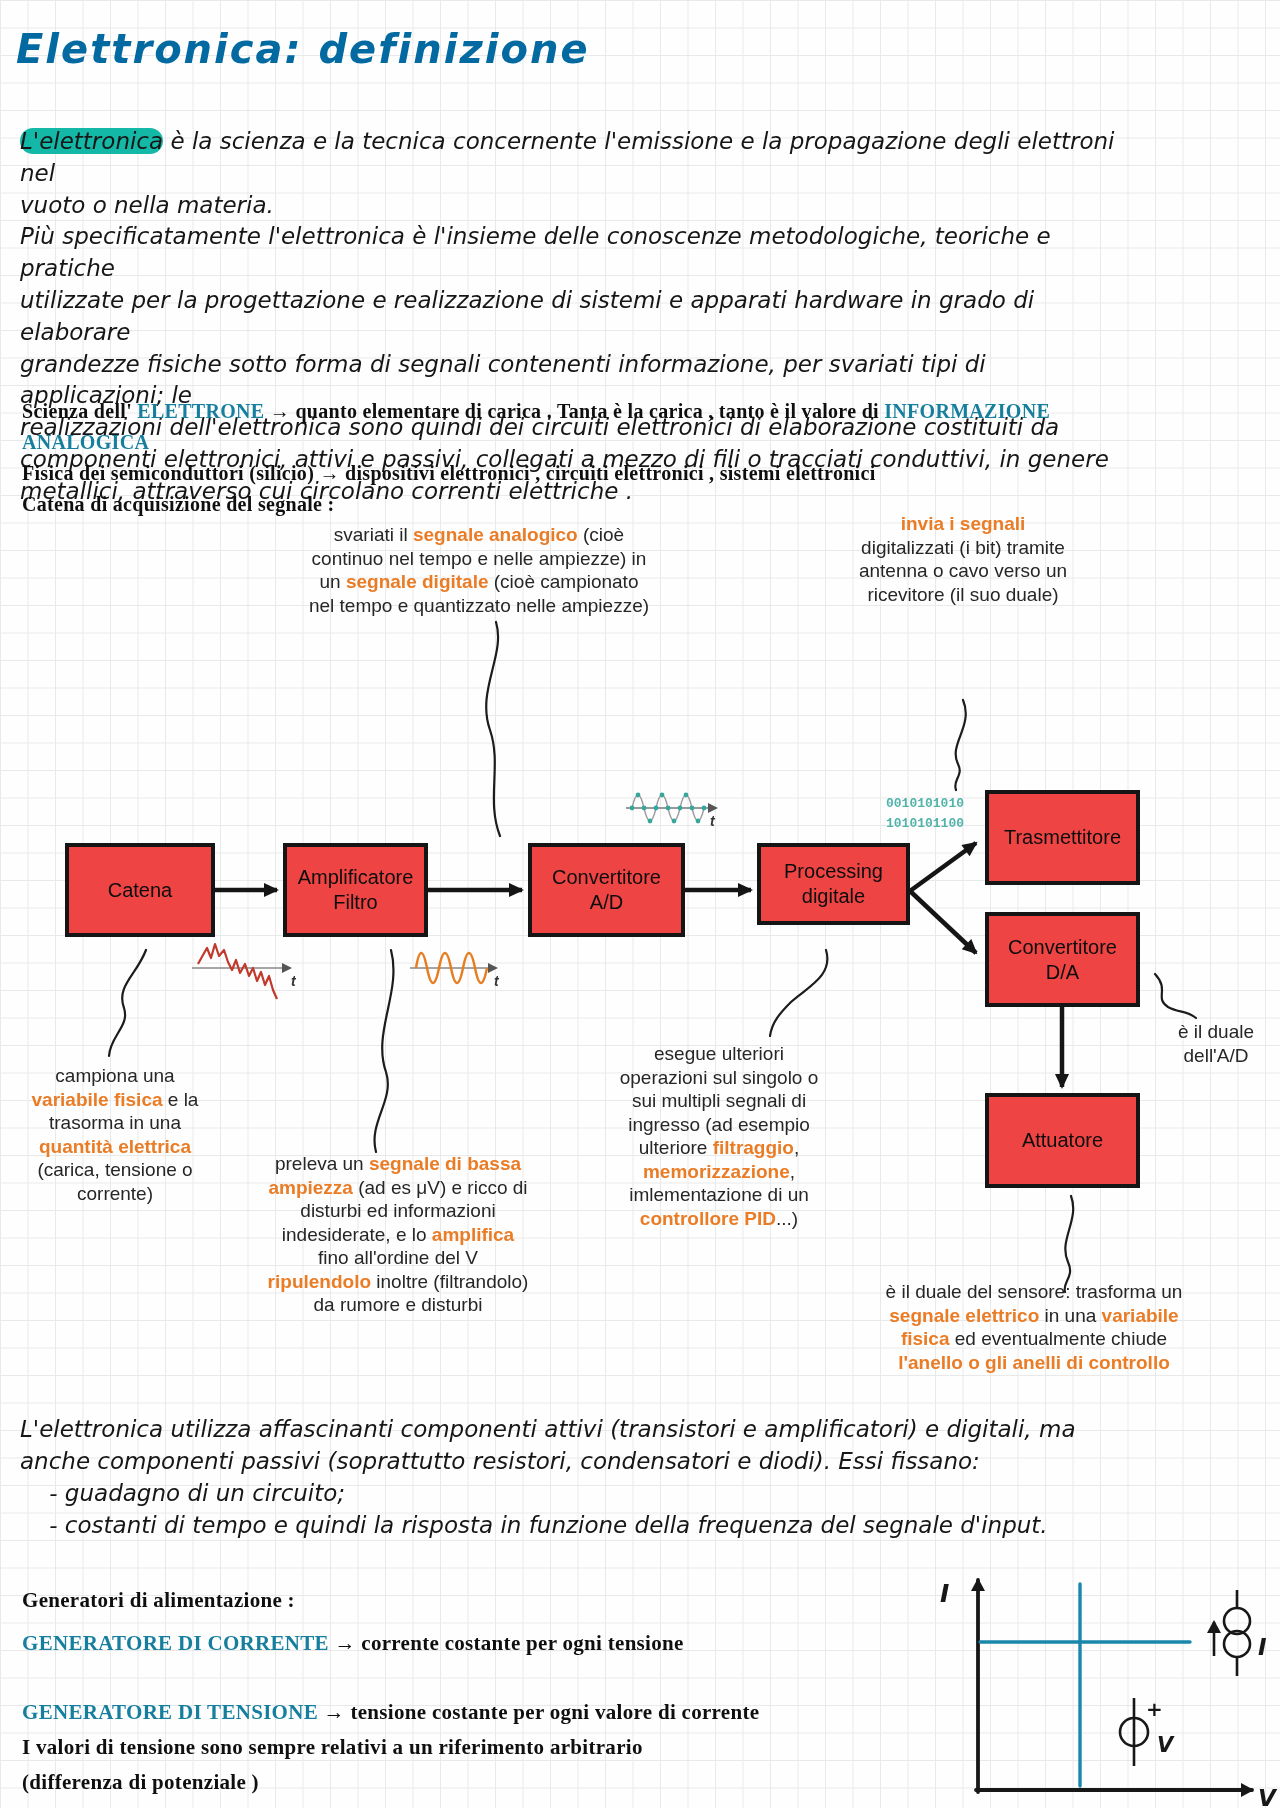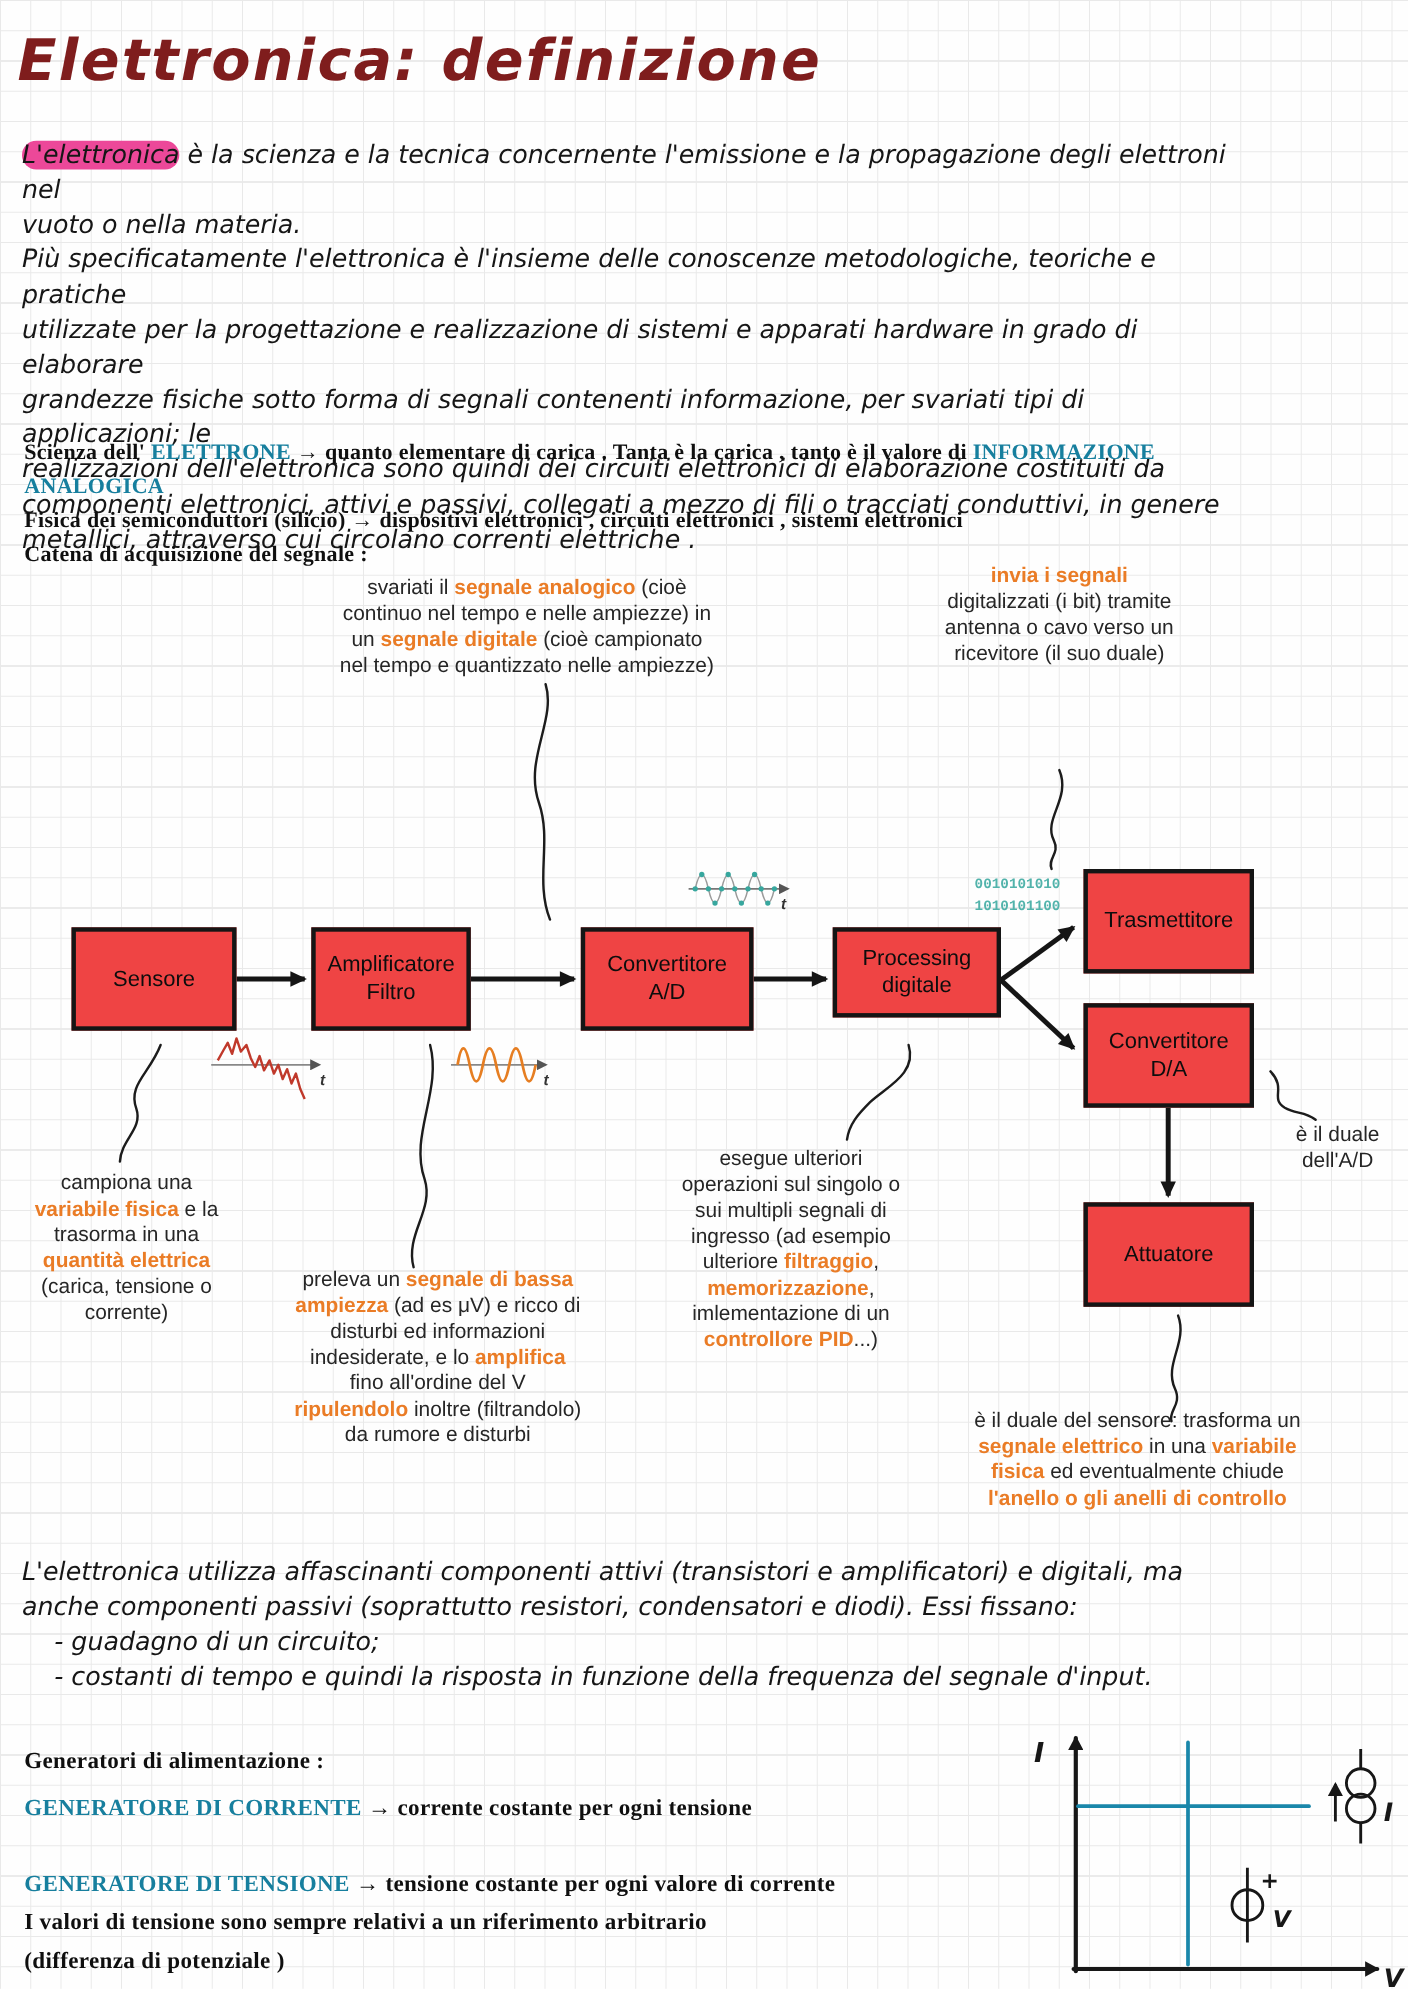--- a/index.html
+++ b/index.html
@@ -9,34 +9,34 @@
     background-image:
       linear-gradient(to right,#e9e9e9 1px,transparent 1px),
       linear-gradient(to bottom,#e9e9e9 1px,transparent 1px),
       linear-gradient(to bottom,#dadada 1px,transparent 1px);
     background-size:27.5px 27.5px,27.5px 27.5px,100% 55px;
     font-family:"Liberation Sans",sans-serif;
   }
   .abs{position:absolute;}
   .title{
     font-family:"DejaVu Sans",sans-serif;font-style:italic;font-weight:700;
-    font-size:52px;color:#7f1d1d;letter-spacing:2px;white-space:pre;
+    font-size:40px;color:#0369a1;letter-spacing:2px;white-space:pre;
   }
   .script{
     font-family:"DejaVu Sans",sans-serif;font-style:italic;
     font-size:23px;line-height:31.8px;color:#161616;white-space:pre-wrap;
   }
   .hand{
     font-family:Liberation Serif, serif;font-weight:700;
     font-size:20px;line-height:31px;color:#0f0f0f;white-space:pre-wrap;letter-spacing:.3px;
   }
   .gen{font-size:21px;line-height:35px;}
   .teal{color:#177f9e;}
   .orange{color:#ea7c26;font-weight:700;}
-  .hl{background:#ec4899;border-radius:13px;}
+  .hl{background:#14b8a6;border-radius:13px;}
   .note{
     font-family:"Liberation Sans",sans-serif;font-size:19px;line-height:1.24;
     color:#262626;text-align:center;white-space:pre-wrap;
   }
   .box{
     position:absolute;box-sizing:border-box;border:4px solid #151515;background:#ef4444;
     display:flex;align-items:center;justify-content:center;text-align:center;
     font-size:20px;color:#0d0d0d;white-space:pre-line;line-height:1.25;z-index:3;
   }
   .binary{
@@ -149,21 +149,21 @@
 grandezze fisiche sotto forma di segnali contenenti informazione, per svariati tipi di applicazioni; le
 realizzazioni dell'elettronica sono quindi dei circuiti elettronici di elaborazione costituiti da
 componenti elettronici, attivi e passivi, collegati a mezzo di fili o tracciati conduttivi, in genere
 metallici, attraverso cui circolano correnti elettriche .</span></div>
 
 <div class="abs hand txt" style="left:22px;top:396px;width:1110px;"><span>Scienza dell' </span><span class="teal">ELETTRONE</span><span> → quanto elementare di carica . Tanta è la carica , tanto è il valore di </span><span class="teal">INFORMAZIONE</span><span>
 </span><span class="teal">ANALOGICA</span><span>
 Fisica dei semiconduttori (silicio) → dispositivi elettronici , circuiti elettronici , sistemi elettronici
 Catena di acquisizione del segnale :</span></div>
 
-<div class="box" style="left:65px;top:843px;width:150px;height:94px;">Sensore</div>
+<div class="box" style="left:65px;top:843px;width:150px;height:94px;">Catena</div>
 <div class="box" style="left:283px;top:843px;width:145px;height:94px;">Amplificatore
 Filtro</div>
 <div class="box" style="left:528px;top:843px;width:157px;height:94px;">Convertitore
 A/D</div>
 <div class="box" style="left:757px;top:843px;width:153px;height:82px;">Processing
 digitale</div>
 <div class="box" style="left:985px;top:790px;width:155px;height:95px;">Trasmettitore</div>
 <div class="box" style="left:985px;top:912px;width:155px;height:95px;">Convertitore
 D/A</div>
 <div class="box" style="left:985px;top:1093px;width:155px;height:95px;">Attuatore</div>

